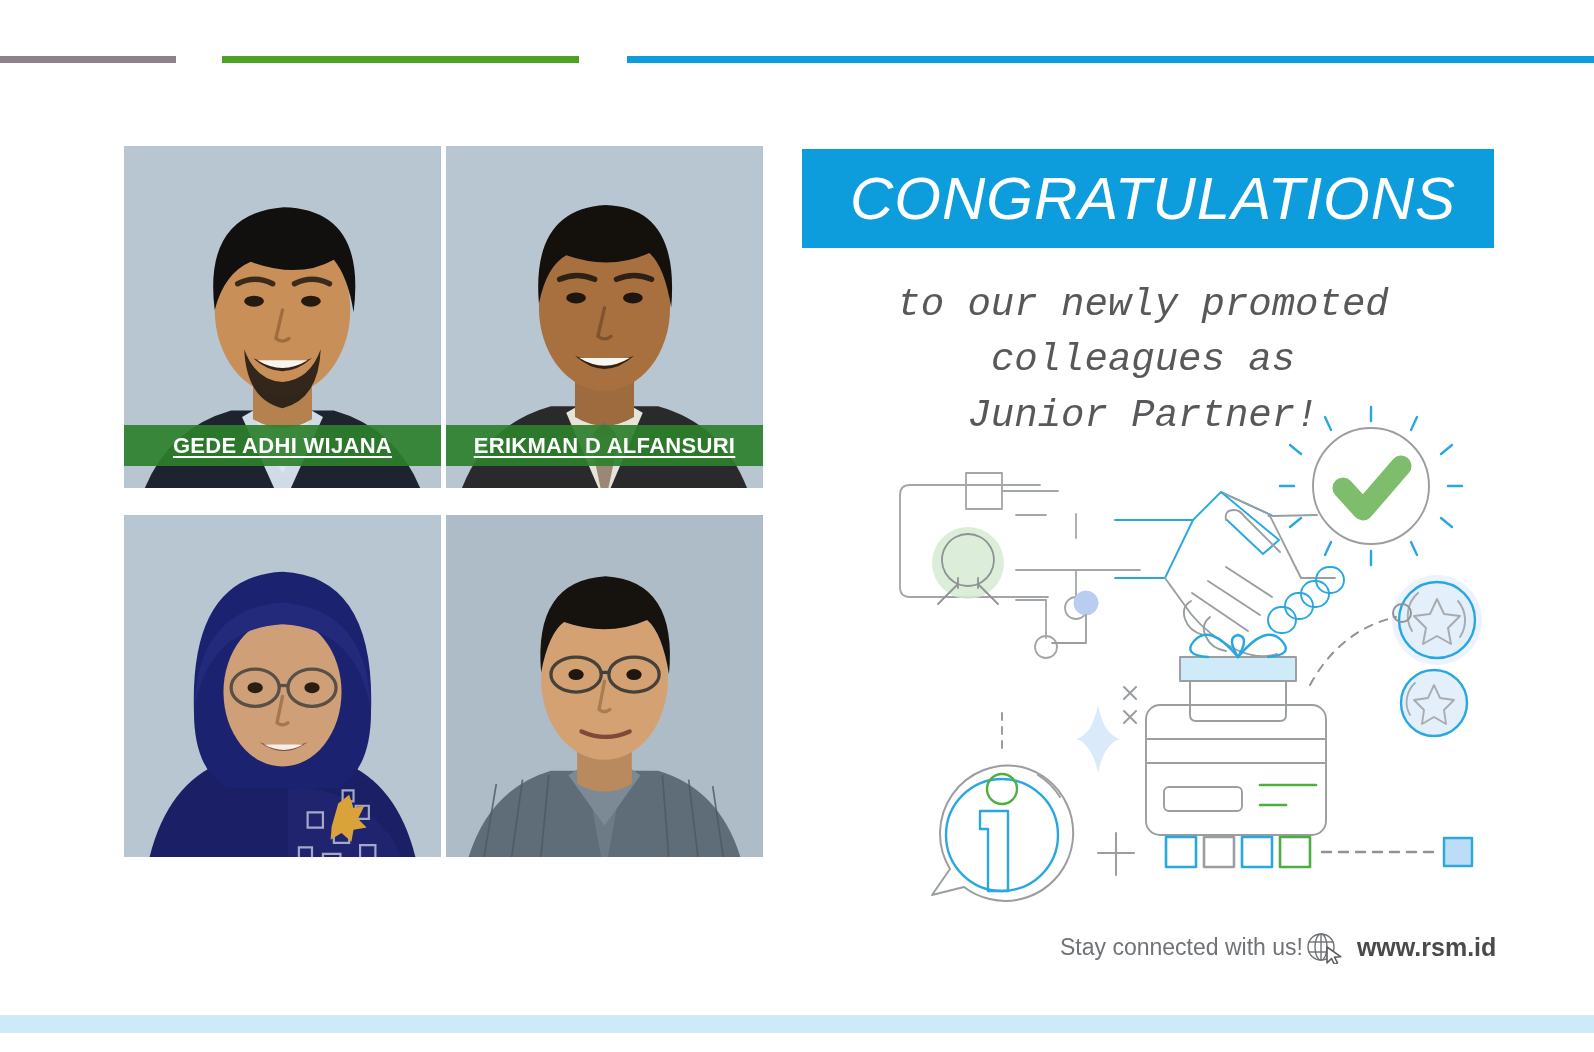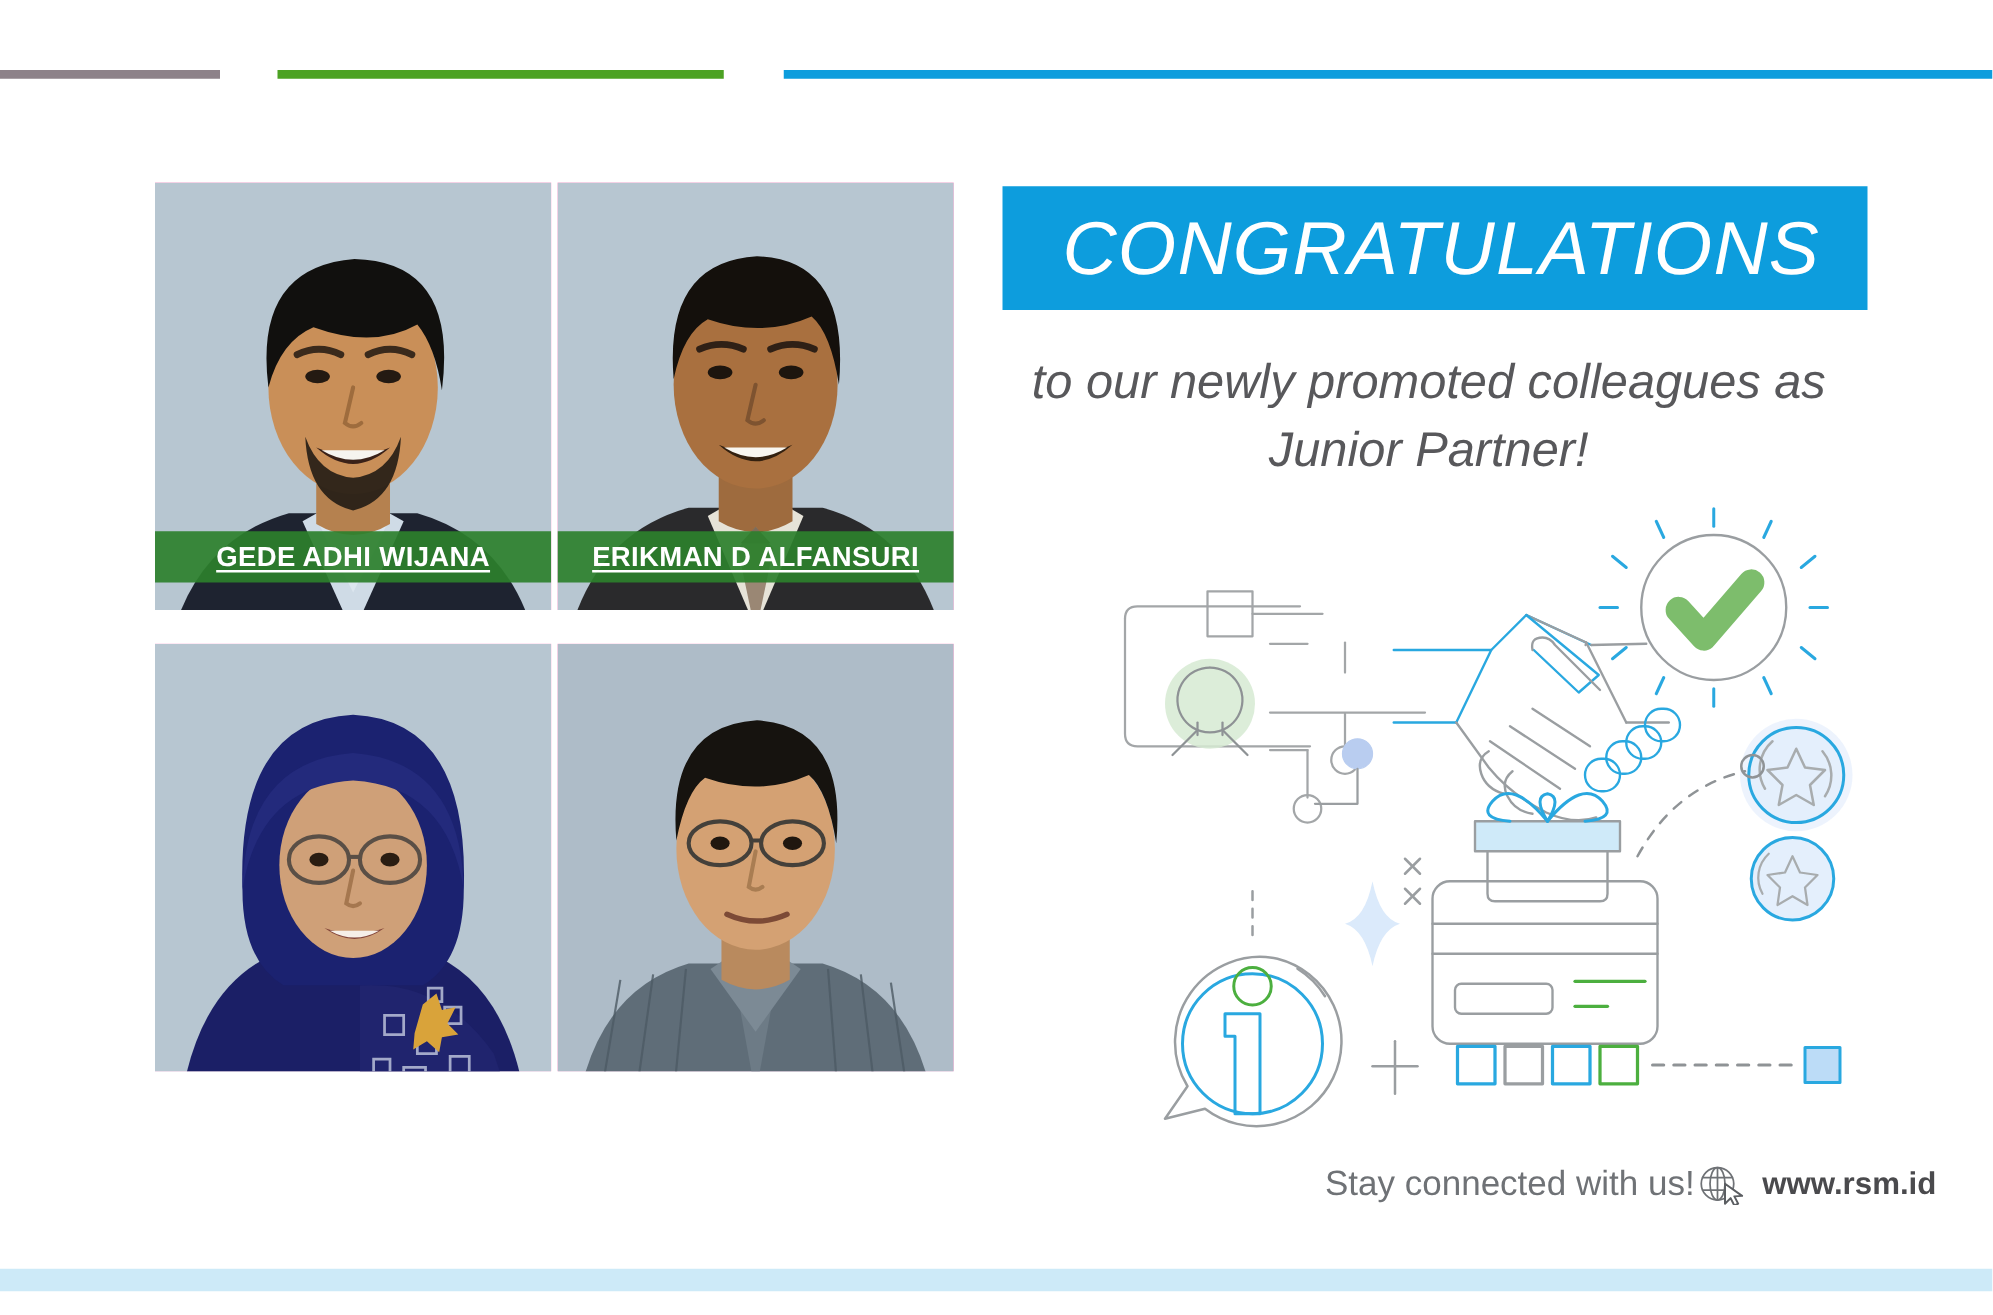--- a/index.html
+++ b/index.html
@@ -15,21 +15,21 @@
   .rule{position:absolute;height:7px;}
   .rule-gray {left:0px;   top:56px; width:176px; background:#8d8289;}
   .rule-green{left:222px; top:56px; width:357px; background:#4ca223;}
   .rule-blue {left:627px; top:56px; width:967px; background:#0d9ddd;}
 
   
   .bottom-band{position:absolute;left:0;top:1015px;width:1594px;height:18px;background:#cdeaf8;}
 
   
   .photo-grid{position:absolute;left:124px;top:146px;width:604px;height:710px;}
-  .photo-card{position:absolute;width:317px;height:342px;overflow:hidden;background:#f9a8d4;text-decoration:underline;}
+  .photo-card{position:absolute;width:317px;height:342px;overflow:hidden;background:#0c4a6e;text-decoration:underline;}
   .pc-0{left:0px;   top:0px;}
   .pc-1{left:322px; top:0px;}
   .pc-2{left:0px;   top:369px;}
   .pc-3{left:322px; top:369px;}
 
   .portrait{position:absolute;inset:0;}
   .name-banner{
     position:absolute;left:0;bottom:0;width:100%;height:41px;
     background:rgba(45,128,45,0.92);
     display:flex;align-items:center;justify-content:center;
@@ -47,32 +47,32 @@
     background:#0d9ddd;display:flex;align-items:center;justify-content:center;padding-left:10px;
   }
   .headline-bar span{
     color:#ffffff;font-style:italic;font-size:60px;font-weight:400;
     letter-spacing:1px;font-family:"Liberation Sans", sans-serif;
   }
   .subhead{
     position:absolute;left:790px;top:278px;width:706px;
     text-align:center;color:#58585b;font-style:italic;
     font-size:39px;line-height:1.42;font-weight:400;
-    font-family:Liberation Sans, sans-serif;
+    font-family:Liberation Mono, monospace;
   }
 
   
   .illus{position:absolute;left:870px;top:395px;width:630px;height:510px;}
 
   
   .footer{
     position:absolute;left:1060px;top:930px;height:34px;
     display:flex;align-items:center;gap:0px;
   }
-  .footer .stay{color:#6f7276;font-size:28px;font-family:"Liberation Sans", sans-serif;white-space:nowrap;}
+  .footer .stay{color:#6f7276;font-size:23px;font-family:"Liberation Sans", sans-serif;white-space:nowrap;}
   .footer .globe{width:38px;height:34px;margin:0 14px 0 2px;}
   .footer .url{color:#4a4a4d;font-size:25px;font-weight:bold;white-space:nowrap;font-family:"Liberation Sans", sans-serif;}
 </style>
 </head>
 <body>
 
 <div class="rule rule-gray"></div>
 <div class="rule rule-green"></div>
 <div class="rule rule-blue"></div>
 

